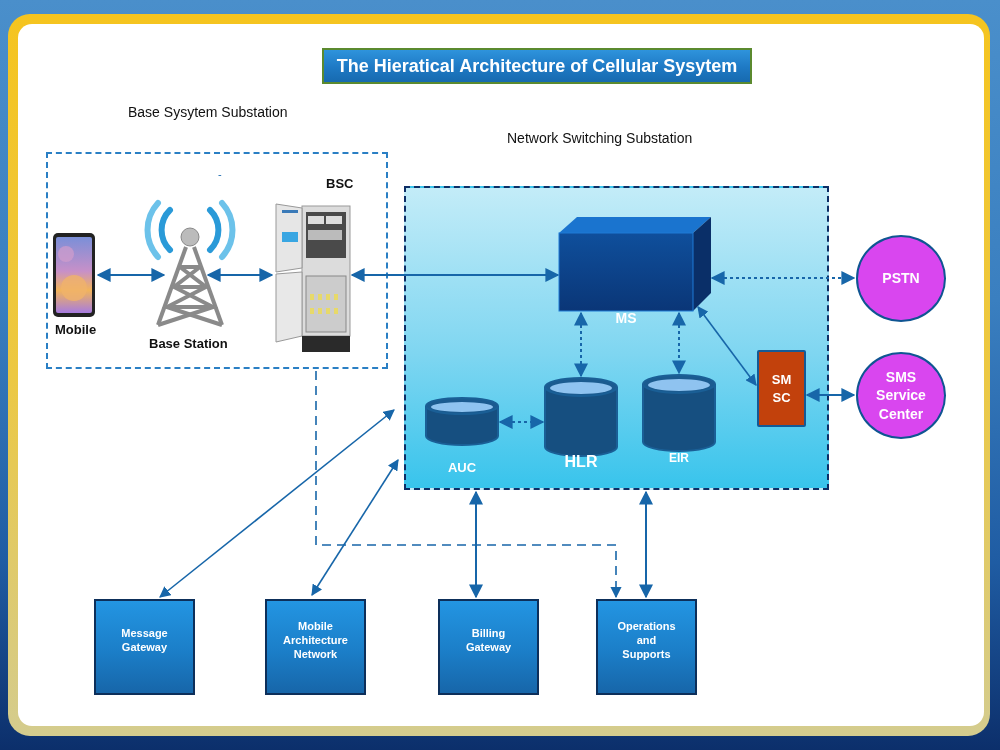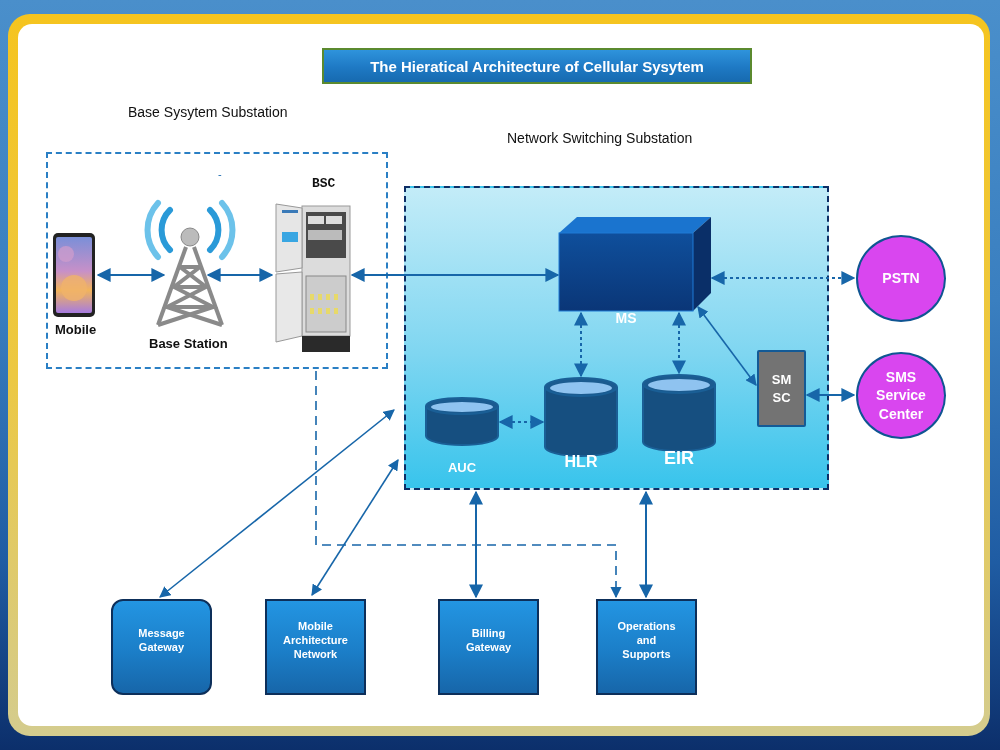--- a/index.html
+++ b/index.html
@@ -15,21 +15,21 @@
   }
   .canvas {
     position:absolute; left:18px; top:24px; width:966px; height:702px;
     background:#ffffff; border-radius:14px; overflow:hidden;
   }
   .abs { position:absolute; }
   .title-banner {
     position:absolute; left:322px; top:48px; width:430px; height:36px;
     background: linear-gradient(180deg, #2e93dc 0%, #1e79c4 55%, #176aaf 100%);
     border:2px solid #5b8a2f; box-sizing:border-box;
-    color:#fff; font-weight:bold; font-size:15px;
+    color:#fff; font-weight:bold; font-size:18px;
     display:flex; align-items:center; justify-content:center;
   }
   .section-label { position:absolute; font-size:14px; color:#111; font-weight:normal; }
   .bss-box {
     position:absolute; left:46px; top:152px; width:342px; height:217px;
     border:2px dashed #2a7fc4; box-sizing:border-box;
   }
   .nss-box {
     position:absolute; left:404px; top:186px; width:425px; height:304px;
     border:2px dashed #0d2e66; box-sizing:border-box;
@@ -39,21 +39,21 @@
   .node-text { position:absolute; color:#fff; font-weight:bold; text-align:center;
     display:flex; align-items:center; justify-content:center; line-height:1.25;margin-top:46px; }
   .circle {
     position:absolute; border-radius:50%; background:#d946ef;
     border:2px solid #0f5592; box-sizing:border-box;
     color:#fff; font-weight:bold; font-size:14px; text-align:center;
     display:flex; align-items:center; justify-content:center; line-height:1.3;
   }
   .smsc {
     position:absolute; left:757px; top:350px; width:49px; height:77px;
-    background:#737373; border:2px solid #135a96; box-sizing:border-box; border-radius:2px;
+    background:#c2410c; border:2px solid #135a96; box-sizing:border-box; border-radius:2px;
     color:#fff; font-weight:bold; font-size:13px; line-height:1.35;
     display:flex; align-items:center; justify-content:center; text-align:center;
   }
   .bottom-box {
     position:absolute; top:599px; width:101px; height:96px;
     background: linear-gradient(180deg, #2395e2 0%, #1b7ec8 55%, #1766a9 100%);
     border:2px solid #0d2f5a; box-sizing:border-box;
     color:#fff; font-weight:bold; font-size:11px; line-height:1.3; text-align:center;
     display:flex; align-items:center; justify-content:center; padding-bottom:14px;
   }
@@ -104,21 +104,21 @@
       <path d="M54 52 L82 130"></path>
     <path d="M40 72 L60 72"></path>
       <path d="M34 92 L66 92"></path>
       <path d="M27 112 L73 112"></path>
     <path d="M40 72 L66 92 L27 112 L82 130"></path>
       <path d="M60 72 L34 92 L73 112 L18 130"></path>
   </g>
 </svg>
 <div class="lbl" style="left:149px; top:336px;">Base Station</div>
 
-<div class="lbl" style="left:312px; top:176px;font-family:Liberation Mono, monospace;">BSC</div>
+<div class="lbl" style="left:326px; top:176px;">BSC</div>
 <svg class="abs" style="left:274px; top:202px;" width="78" height="152">
   <rect x="28" y="4" width="48" height="130" fill="#dcdcdc" stroke="#999"></rect>
   <rect x="32" y="10" width="40" height="46" fill="#4a4a4a"></rect>
   <rect x="34" y="14" width="16" height="8" fill="#ddd"></rect>
     <rect x="52" y="14" width="16" height="8" fill="#ddd"></rect>
   <rect x="34" y="28" width="34" height="10" fill="#bbb"></rect>
   <rect x="32" y="74" width="40" height="56" fill="#ccc" stroke="#888"></rect>
   <g fill="#e7d96a">
     <rect x="36" y="92" width="4" height="6"></rect>
       <rect x="44" y="92" width="4" height="6"></rect>
@@ -161,34 +161,34 @@
   <ellipse cx="38" cy="12" rx="36" ry="9" fill="#1b5b90" stroke="#1a5f96" stroke-width="2"></ellipse>
   <ellipse cx="38" cy="13" rx="31" ry="6" fill="#8fc3f0"></ellipse>
 </svg>
 <div class="node-text" style="left:543px; top:402px; width:76px; height:28px; font-size:16px;">HLR</div>
 
 <svg class="abs" style="left:641px; top:372px;" width="76" height="82">
   <path d="M2 12 L2 70 A36 9 0 0 0 74 70 L74 12" fill="#164f80" stroke="#1a5f96" stroke-width="2"></path>
   <ellipse cx="38" cy="12" rx="36" ry="9" fill="#1b5b90" stroke="#1a5f96" stroke-width="2"></ellipse>
   <ellipse cx="38" cy="13" rx="31" ry="6" fill="#8fc3f0"></ellipse>
 </svg>
-<div class="node-text" style="left:641px; top:398px; width:76px; height:28px; font-size:18px;">EIR</div>
+<div class="node-text" style="left:641px; top:398px; width:76px; height:28px; font-size:12px;">EIR</div>
 
 <div class="smsc">
   <span><span>SM</span><br><span>SC</span></span>
 </div>
 
 <div class="circle" style="left:856px; top:235px; width:90px; height:87px;">
   <span>PSTN</span>
 </div>
 <div class="circle" style="left:856px; top:352px; width:90px; height:87px;">
   <span><span>SMS</span><br><span>Service</span><br><span>Center</span></span>
 </div>
 
-<div class="bottom-box" style="left:111px;border-radius:12px;">
+<div class="bottom-box" style="left:94px;">
   <span><span>Message</span><br><span>Gateway</span></span>
 </div>
 <div class="bottom-box" style="left:265px;">
   <span><span>Mobile</span><br><span>Architecture</span><br><span>Network</span></span>
 </div>
 <div class="bottom-box" style="left:438px;">
   <span><span>Billing</span><br><span>Gateway</span></span>
 </div>
 <div class="bottom-box" style="left:596px;">
   <span><span>Operations</span><br><span>and</span><br><span>Supports</span></span>

